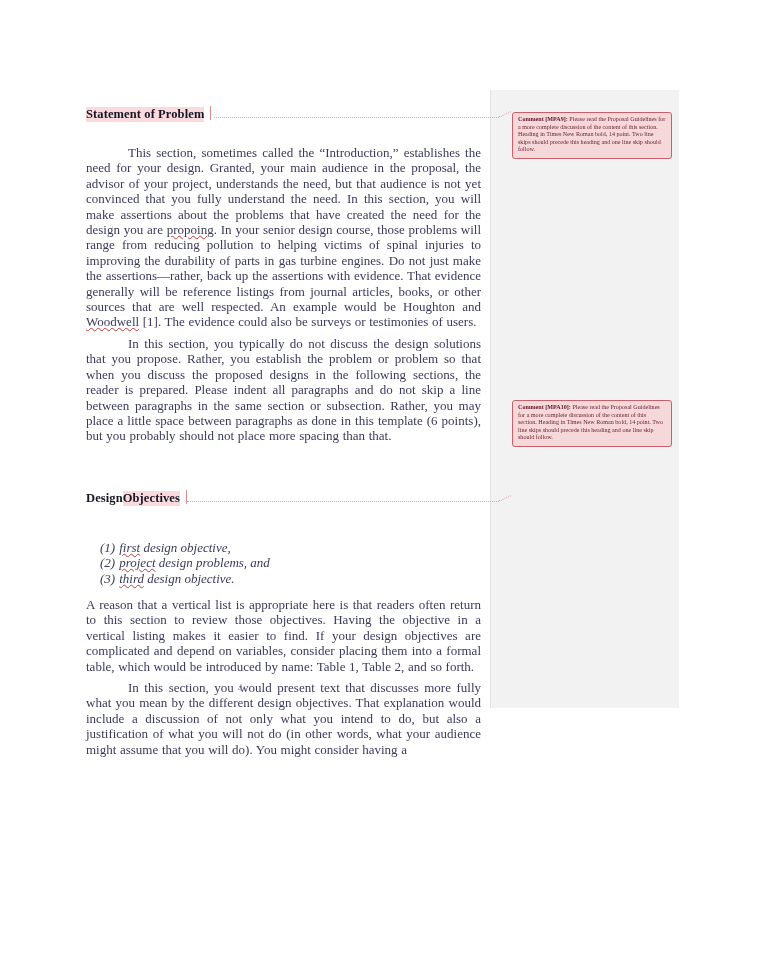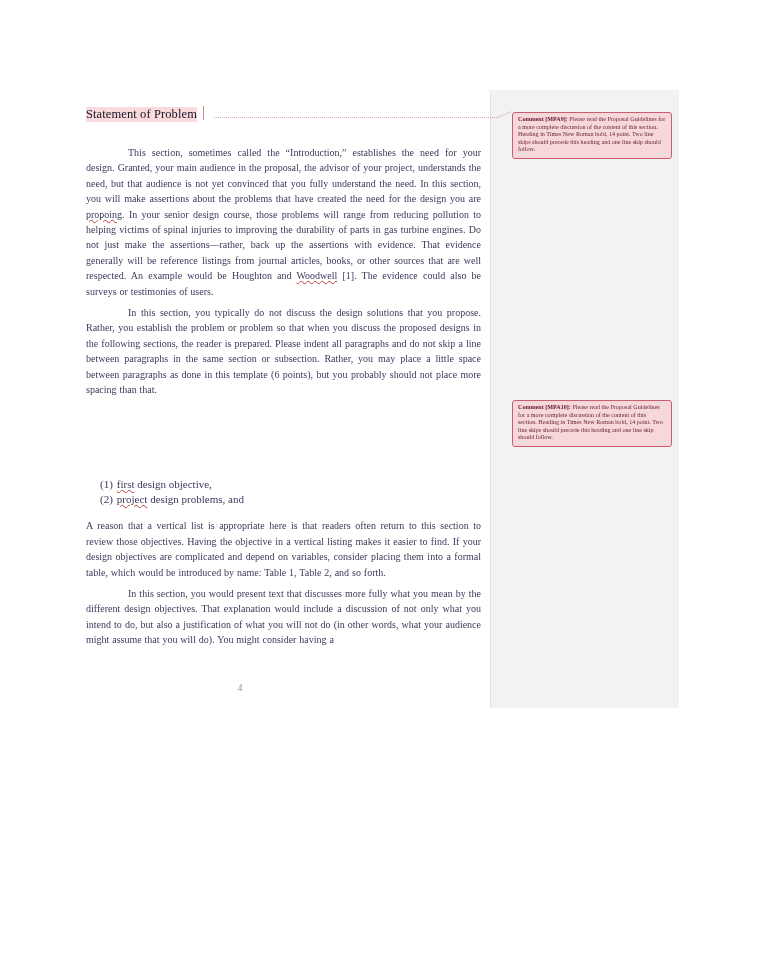--- a/index.html
+++ b/index.html
@@ -44,21 +44,21 @@
     width: 395px;
   }
 
   
   .heading-row {
     position: relative;
     height: 17px;
   }
   .heading-text {
     font-size: 12.5px;
-    font-weight: normal;
+    font-weight: bold;
     color: #161625;
     letter-spacing: 0.1px;
     white-space: nowrap;
     display: inline-block;
     line-height: 15px;
   }
   .hl {
     background: #fadadd;
   }
   .caret {
@@ -80,21 +80,21 @@
     height: 0;
     width: 14px;
     border-top: 1px dotted #d9a3a9;
     transform: rotate(-24deg);
     transform-origin: left center;
   }
 
   
   p.para {
     margin: 0;
-    font-size: 10px;
+    font-size: 13px;
     line-height: 15.4px;
     color: #3a3a5c;
     text-align: justify;
     text-indent: 42px;
     word-spacing: 0.4px;
   }
   p.para.noindent {
     text-indent: 0;
   }
   .gap-sm { height: 6px; }
@@ -102,25 +102,26 @@
   .gap-lg { height: 24px; }
   .gap-xl { height: 44px; }
 
   
   ol.objlist {
     margin: 0;
     padding: 0;
     list-style: none;
   }
   ol.objlist li {
-    font-size: 11px;
+    font-size: 13px;
     line-height: 15.4px;
     color: #3a3a5c;
     padding-left: 14px;
     white-space: nowrap;
+    font-style: italic;
   }
   .lnum { margin-right: 4px; }
 
   
   .sp {
     text-decoration: underline;
     text-decoration-style: wavy;
     text-decoration-color: #c23b3b;
     text-decoration-thickness: 1px;
     text-underline-offset: 1px;
@@ -178,29 +179,35 @@
     <div class="gap-lg"></div>
 
     <p class="para"><span>This section, sometimes called the “Introduction,” establishes the need for your design. Granted, your main audience in the proposal, the advisor of your project, understands the need, but that audience is not yet convinced that you fully understand the need. In this section, you will make assertions about the problems that have created the need for the design you are </span><span class="sp">propoing</span><span>. In your senior design course, those problems will range from reducing pollution to helping victims of spinal injuries to improving the durability of parts in gas turbine engines. Do not just make the assertions—rather, back up the assertions with evidence. That evidence generally will be reference listings from journal articles, books, or other sources that are well respected. An example would be Houghton and </span><span class="sp">Woodwell</span><span> [1].  The evidence could also be surveys or testimonies of users.</span></p>
 
     <div class="gap-sm"></div>
 
     <p class="para">In this section, you typically do not discuss the design solutions that you propose. Rather, you establish the problem or problem so that when you discuss the proposed designs in the following sections, the reader is prepared. Please indent all paragraphs and do not skip a line between paragraphs in the same section or subsection. Rather, you may place a little space between paragraphs as done in this template (6 points), but you probably should not place more spacing than that.</p>
 
     <div class="gap-xl"></div>
 
+    <div class="heading-row">
+      <span class="heading-text">Design </span><span class="heading-text hl">Objectives</span><span class="caret"></span>
+      <span class="anchor-line" style="left:101px; width:312px;"></span>
+      <span class="anchor-elbow" style="left:412px; top:13px;"></span>
+    </div>
 
     <div class="gap-lg"></div>
 
 
     <div class="gap-md"></div>
 
     <ol class="objlist">
       <li><span class="lnum">(1)</span><span class="sp">first</span><span> design objective,</span></li>
       <li><span class="lnum">(2)</span><span class="sp">project</span><span> design problems, and</span></li>
+      <li><span class="lnum">(3)</span><span class="sp">third</span><span> design objective.</span></li>
     </ol>
 
     <div class="gap-md"></div>
 
     <p class="para noindent">A reason that a vertical list is appropriate here is that readers often return to this section to review those objectives. Having the objective in a vertical listing makes it easier to find. If your design objectives are complicated and depend on variables, consider placing them into a formal table, which would be introduced by name: Table 1, Table 2, and so forth.</p>
 
     <div class="gap-sm"></div>
 
     <p class="para">In this section, you would present text that discusses more fully what you mean by the different design objectives. That explanation would include a discussion of not only what you intend to do, but also a justification of what you will not do (in other words, what your audience might assume that you will do). You might consider having a</p>
 

